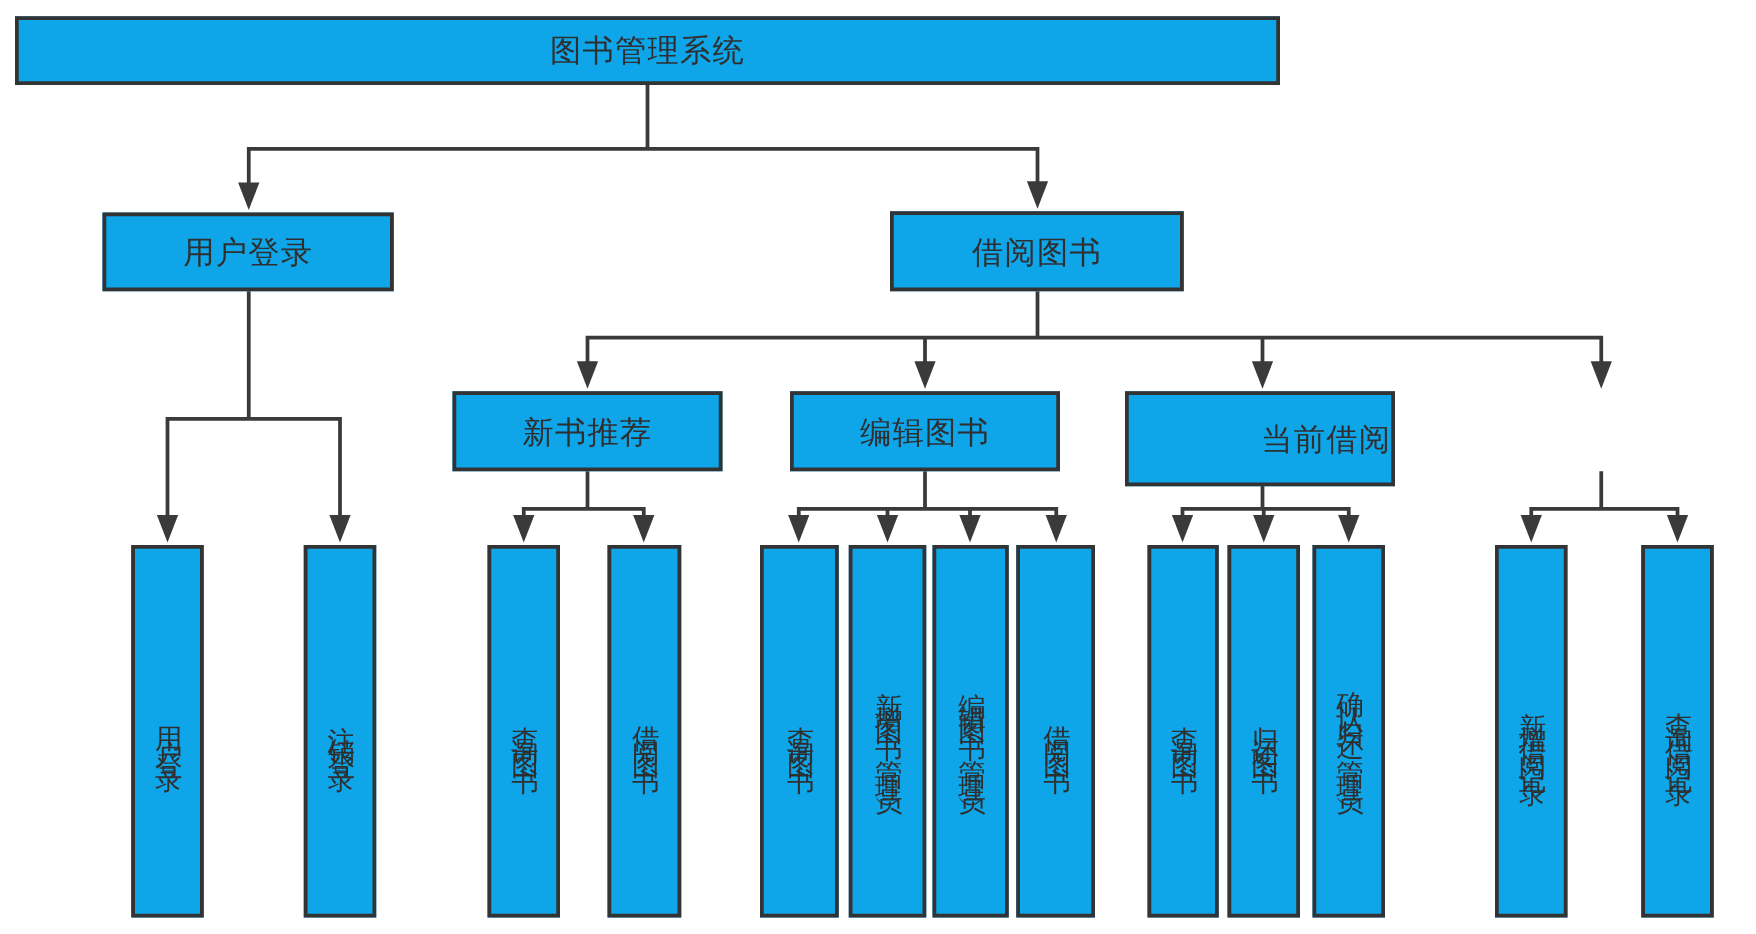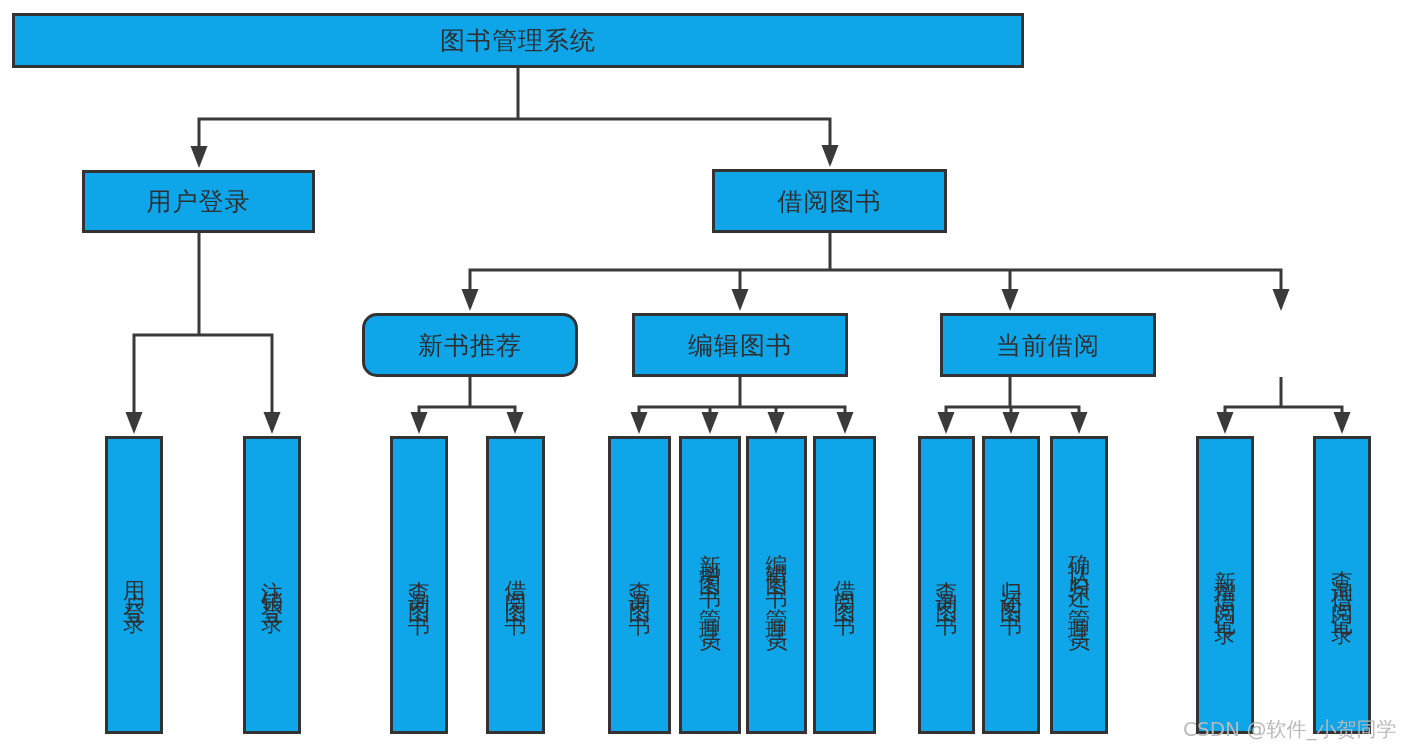--- a/index.html
+++ b/index.html
@@ -68,27 +68,27 @@
     <span>图书管理系统</span>
   </div>
 
   <div class="node h-node" style="left:82px;top:170px;width:233px;height:63px;">
     <span>用户登录</span>
   </div>
   <div class="node h-node" style="left:712px;top:169px;width:235px;height:64px;">
     <span>借阅图书</span>
   </div>
 
-  <div class="node h-node" style="left:362px;top:313px;width:216px;height:64px;border-radius:15px;">
+  <div class="node h-node" style="left:362px;top:313px;width:216px;height:64px;">
     <span>新书推荐</span>
   </div>
   <div class="node h-node" style="left:632px;top:313px;width:216px;height:64px;">
     <span>编辑图书</span>
   </div>
-  <div class="node h-node" style="left:940px;top:313px;width:216px;height:64px;">
+  <div class="node h-node" style="left:900px;top:313px;width:216px;height:76px;justify-content:flex-end;">
     <span>当前借阅</span>
   </div>
 
   <div class="node leaf" style="left:105px;top:436px;width:58px;height:298px;">
     <span>用户登录</span>
   </div>
   <div class="node leaf" style="left:243px;top:436px;width:58px;height:298px;">
     <span>注销登录</span>
   </div>
 
@@ -122,15 +122,14 @@
     <span>确认归还（管理员）</span>
   </div>
 
   <div class="node leaf" style="left:1196px;top:436px;width:58px;height:298px;">
     <span>新增借阅记录</span>
   </div>
   <div class="node leaf" style="left:1313px;top:436px;width:58px;height:298px;">
     <span>查询借阅记录</span>
   </div>
 
-  <div id="watermark">CSDN @软件_小贺同学</div>
 
 </div>
 
 </body></html>

